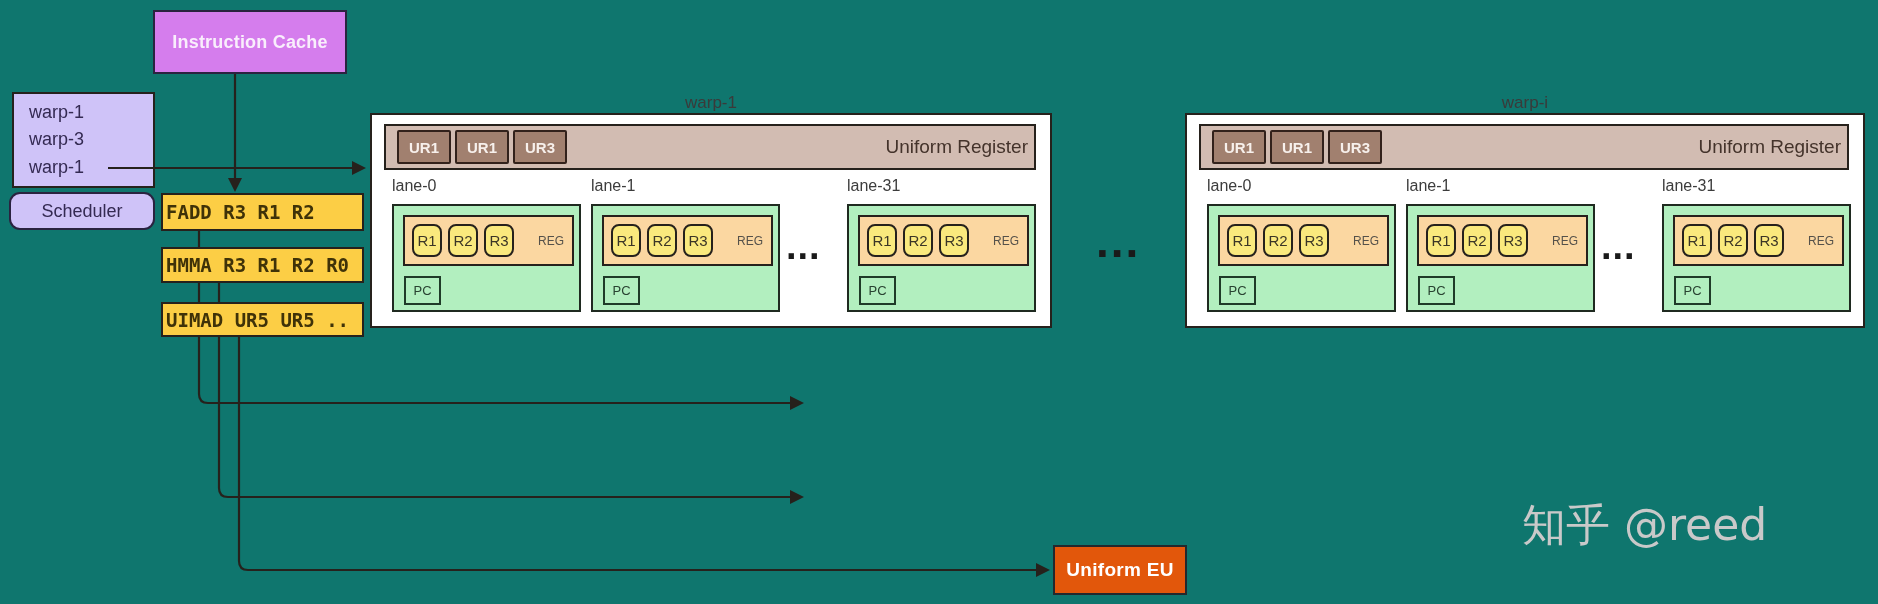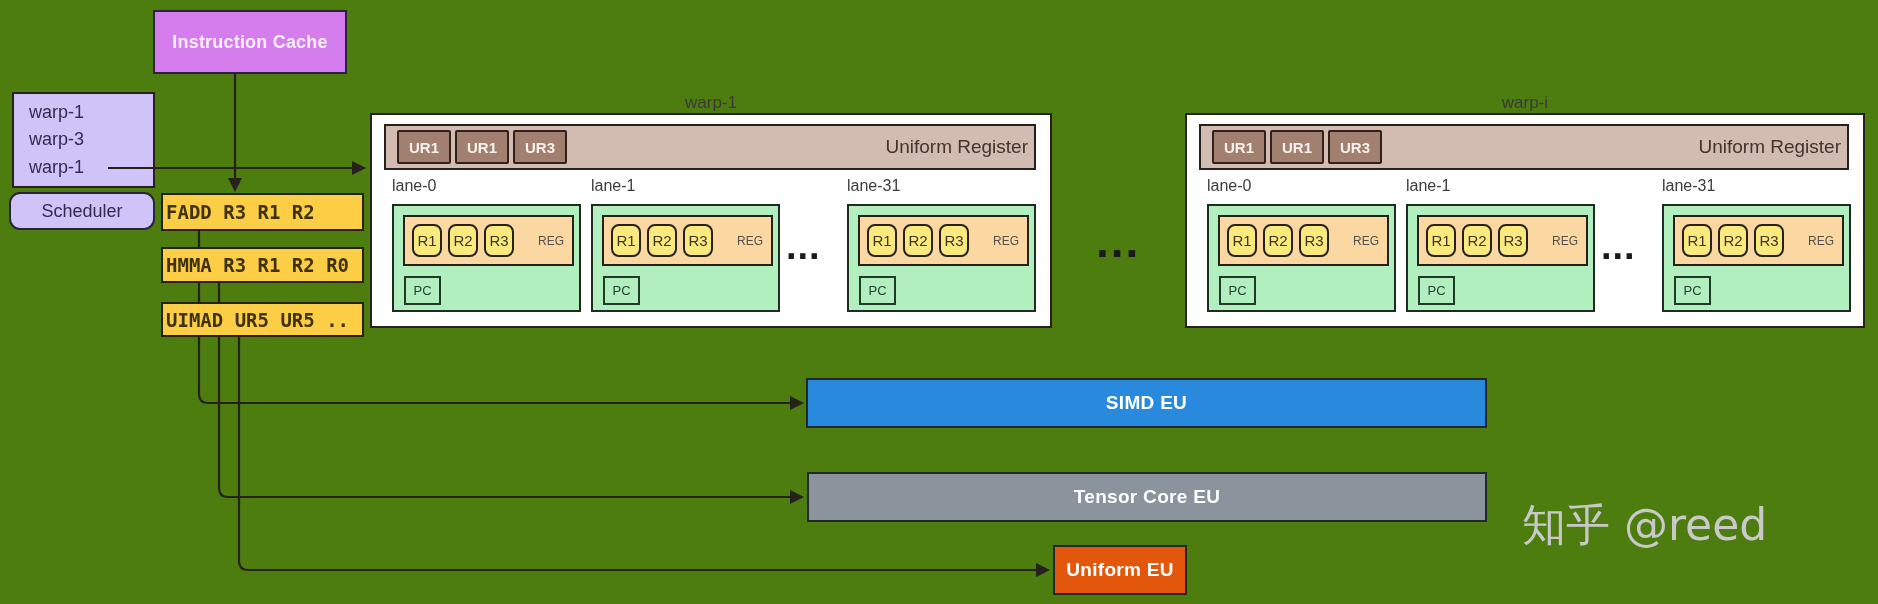--- a/index.html
+++ b/index.html
@@ -1,18 +1,18 @@
 <!DOCTYPE html>
 <html><head>
 <meta charset="utf-8">
 <style>
   html,body{margin:0;padding:0;background:#ffffff;}
   body{width:1878px;height:604px;position:relative;overflow:hidden;
        font-family:"Liberation Sans", sans-serif;}
-  .canvas{position:absolute;left:0;top:0;width:1878px;height:604px;background:#4d7c0f;}
+  .canvas{position:absolute;left:0;top:0;width:1878px;height:604px;background:#0f766e;}
 
   .wires{position:absolute;left:0;top:0;z-index:5;pointer-events:none;}
 
   .box{position:absolute;box-sizing:border-box;}
 
   
   .ic{left:153px;top:10px;width:194px;height:64px;border:2.5px solid #2a2340;
       display:flex;align-items:center;justify-content:center;
       font-size:18px;font-weight:700;color:#f9eefc;letter-spacing:.2px;}
   .warpq{left:12px;top:92px;width:143px;height:96px;border:2px solid #26211c;
@@ -200,25 +200,19 @@
             <div class="reg-tag">REG</div>
           </div>
           <div class="pc-box" style="background: rgb(178, 239, 191);">PC</div>
         </div>
         <div class="lane-dots">...</div>
       </div>
     </div>
 
   <div class="warp-dots">...</div>
 
-  <div class="eu eu-simd" style="background: rgb(40, 137, 221);">
-    <span>SIMD EU</span>
-  </div>
-  <div class="eu eu-tensor" style="background: rgb(139, 147, 156);">
-    <span>Tensor Core EU</span>
-  </div>
   <div class="eu eu-uniform" style="background: rgb(226, 87, 11);">
     <span>Uniform EU</span>
   </div>
 
   <div class="watermark">知乎 @reed</div>
 
 </div>
 
 </body></html>

